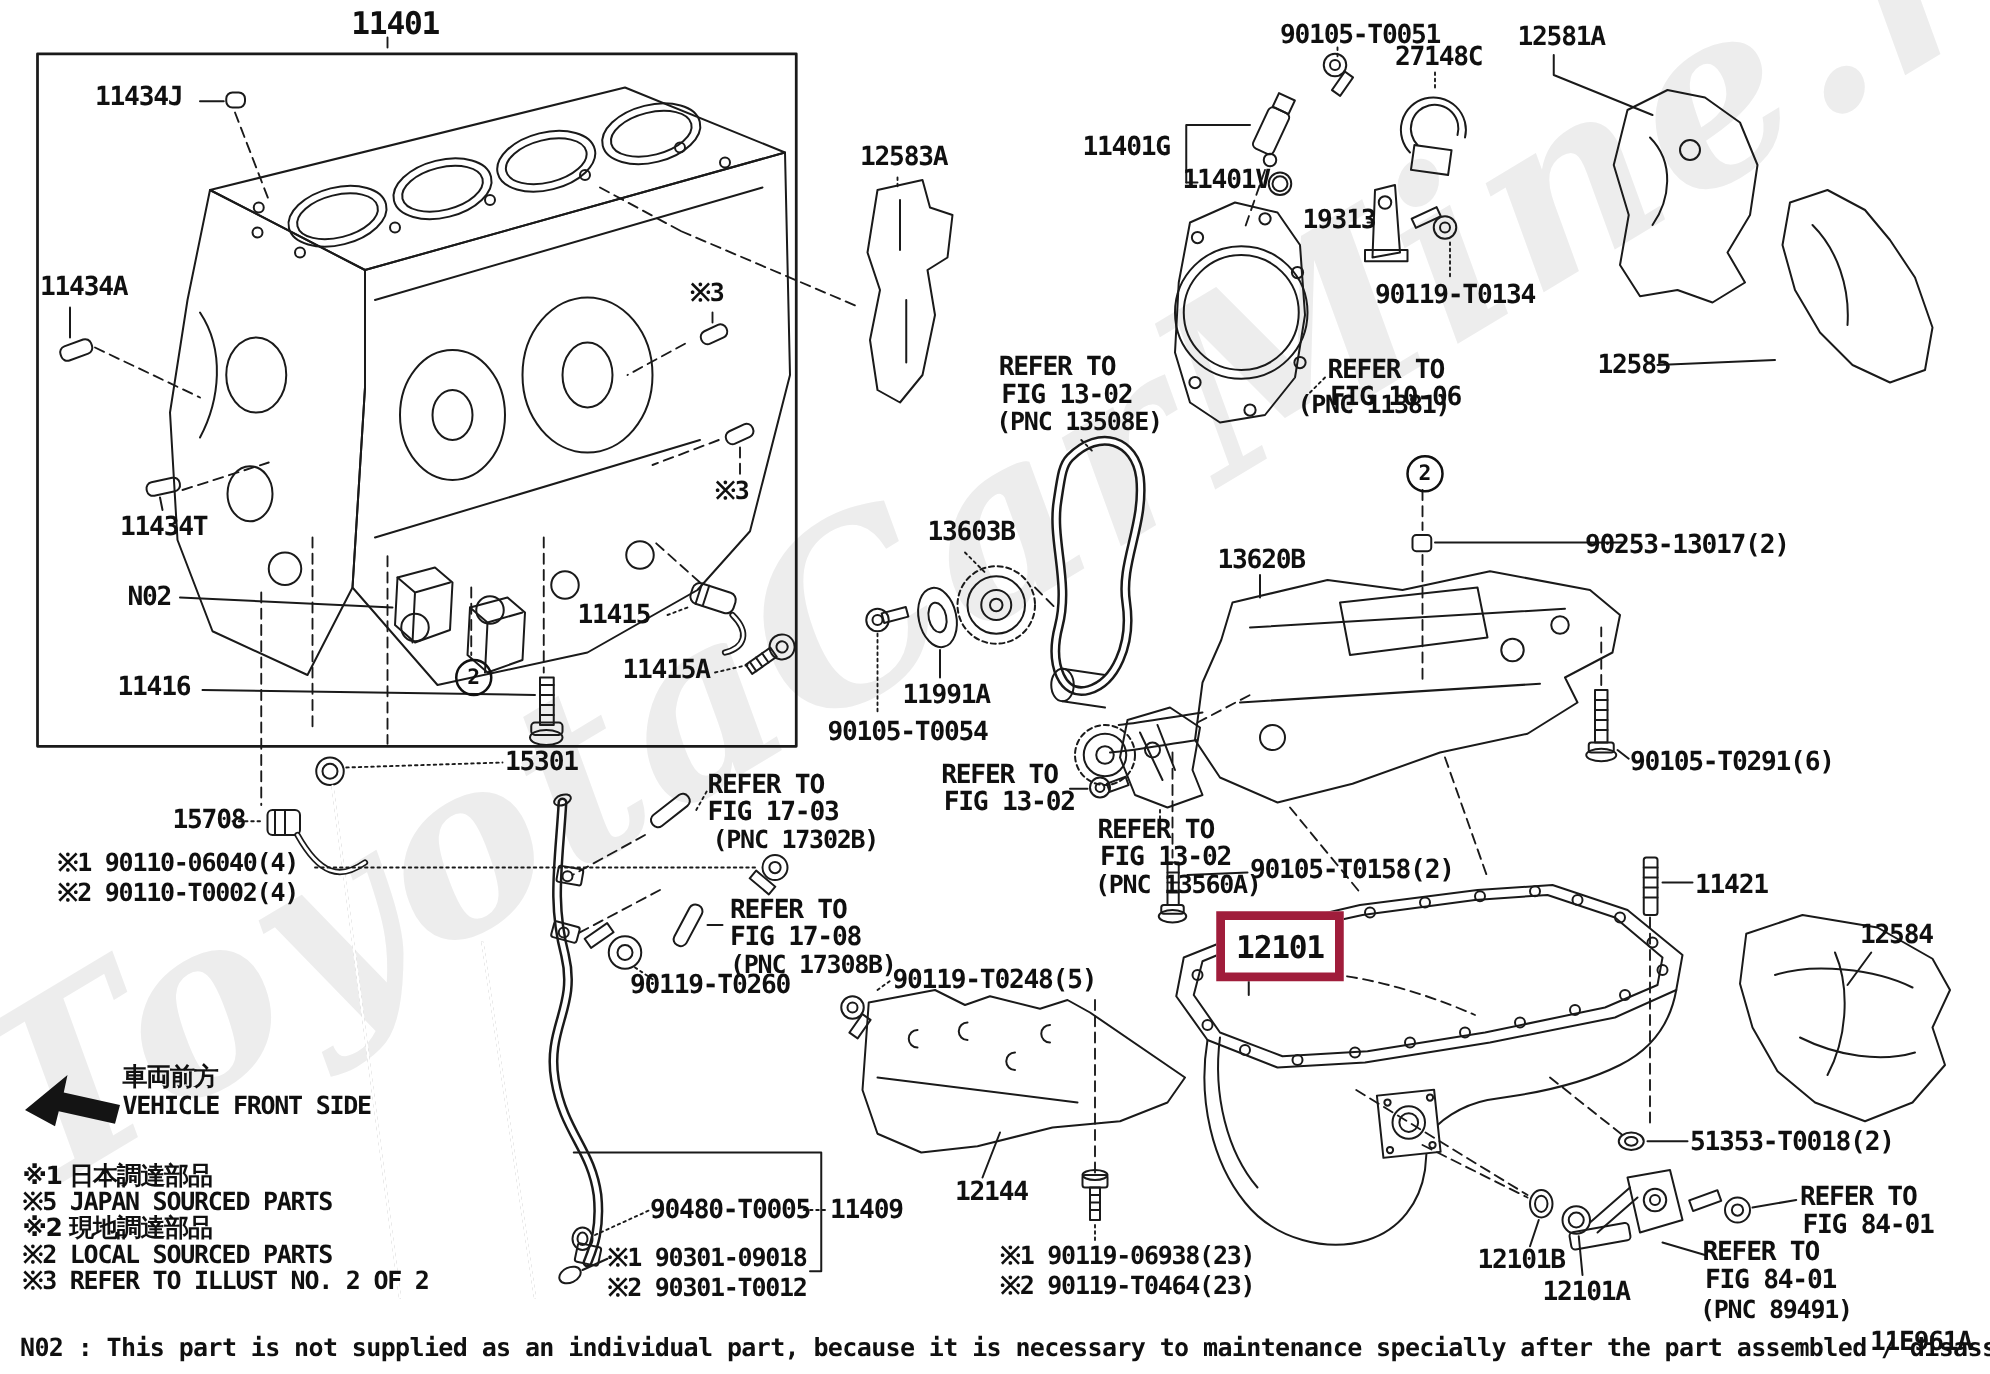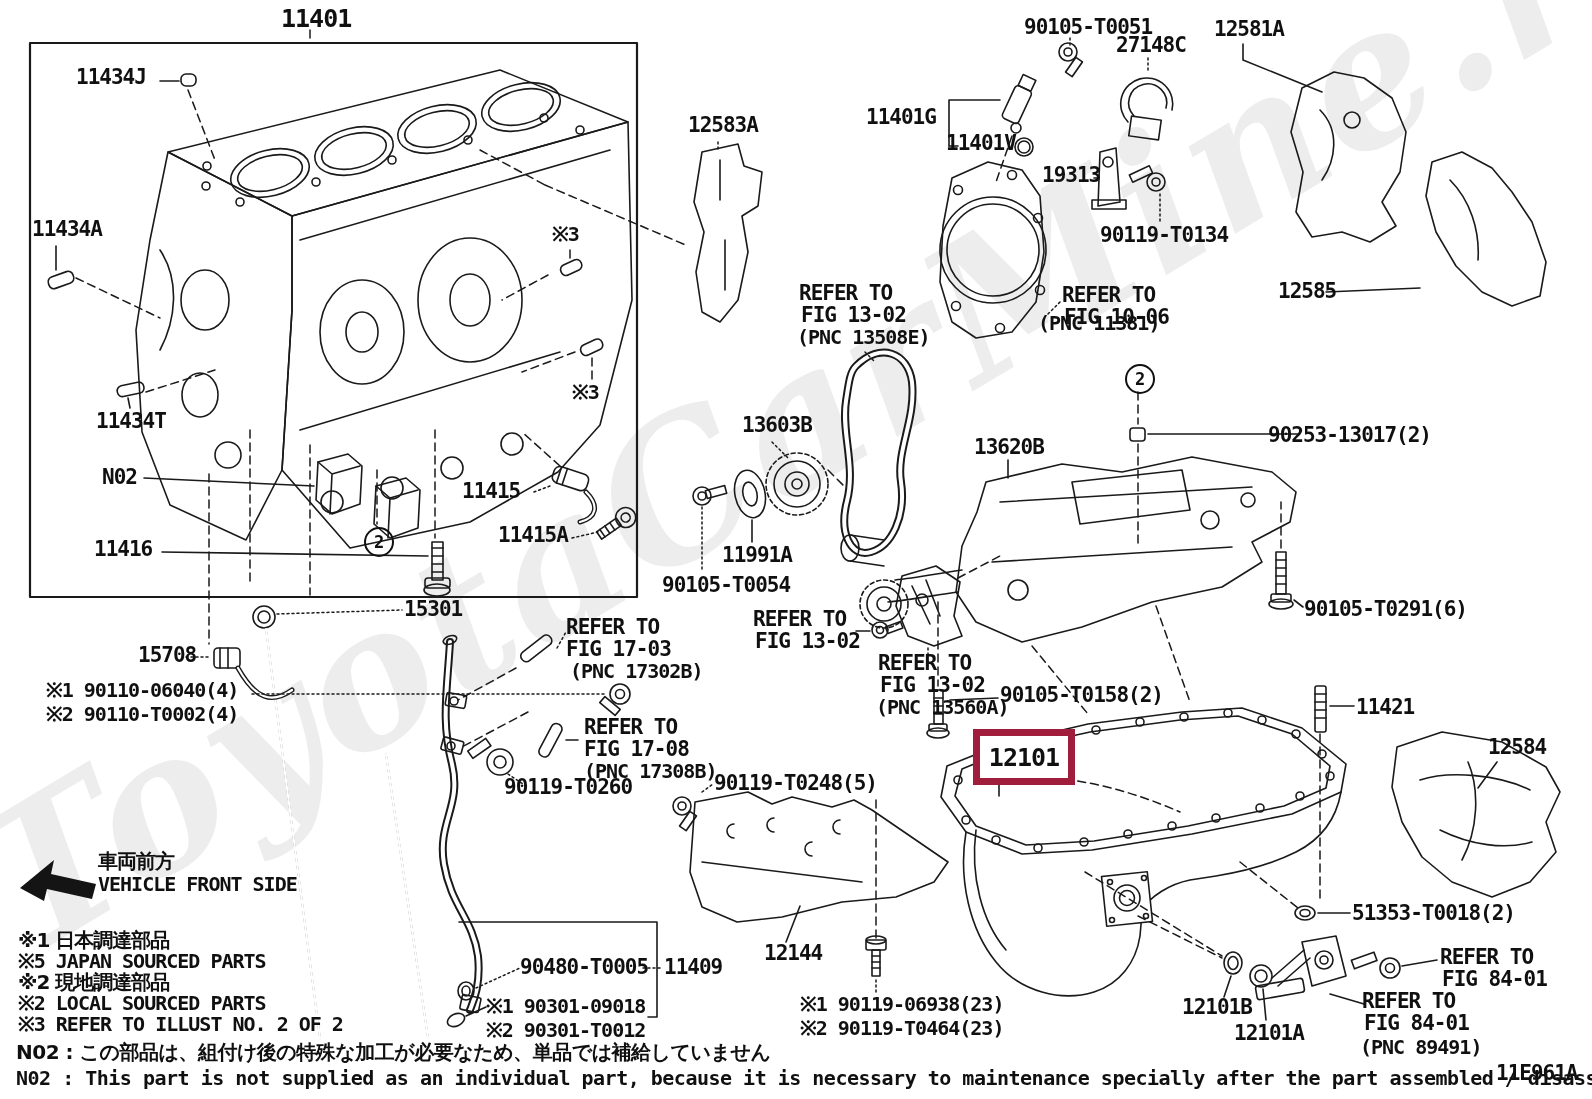--- a/index.html
+++ b/index.html
@@ -477,18 +477,17 @@
 
   <div class="lbl jp sm" style="left:98px;top:851px">車両前方</div>
   <div class="lbl sm" style="left:98px;top:874px">VEHICLE FRONT SIDE</div>
 
   <div class="lbl jp sm" style="left:18px;top:930px">※1 日本調達部品</div>
   <div class="lbl sm" style="left:18px;top:951px">※5 JAPAN SOURCED PARTS</div>
   <div class="lbl jp sm" style="left:18px;top:972px">※2 現地調達部品</div>
   <div class="lbl sm" style="left:18px;top:993px">※2 LOCAL SOURCED PARTS</div>
   <div class="lbl sm" style="left:18px;top:1014px">※3 REFER TO ILLUST NO. 2 OF 2</div>
 
-  <div class="lbl jp note" style="left:16px;top:1042px">N02 : この部品は、組付け後の特殊な加工が必要なため、単品では補給していません</div>
   <div class="lbl note" style="left:16px;top:1068px">N02 : This part is not supplied as an individual part, because it is necessary to maintenance specially after the part assembled / disassembled</div>
 
   <div class="lbl" style="left:1496px;top:1062px">11E961A</div>
 
 </div>
 
 </body></html>

